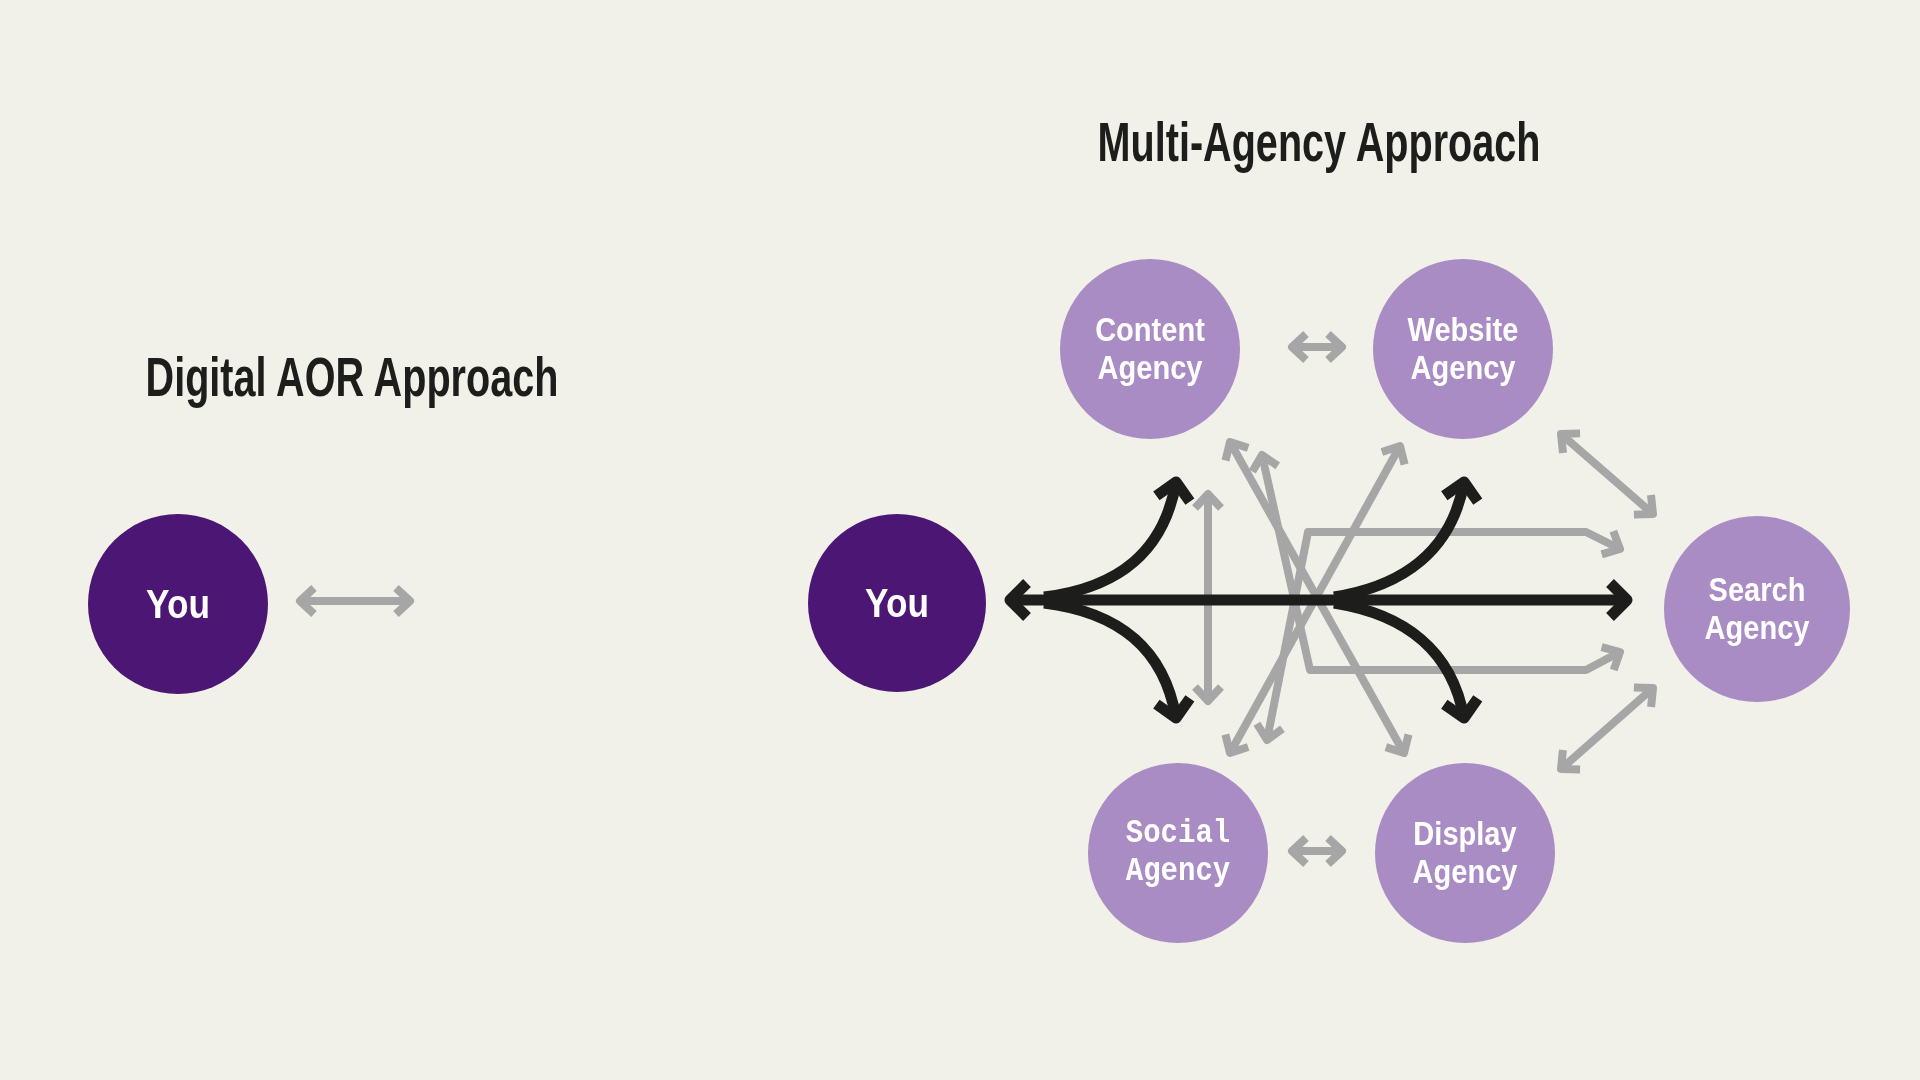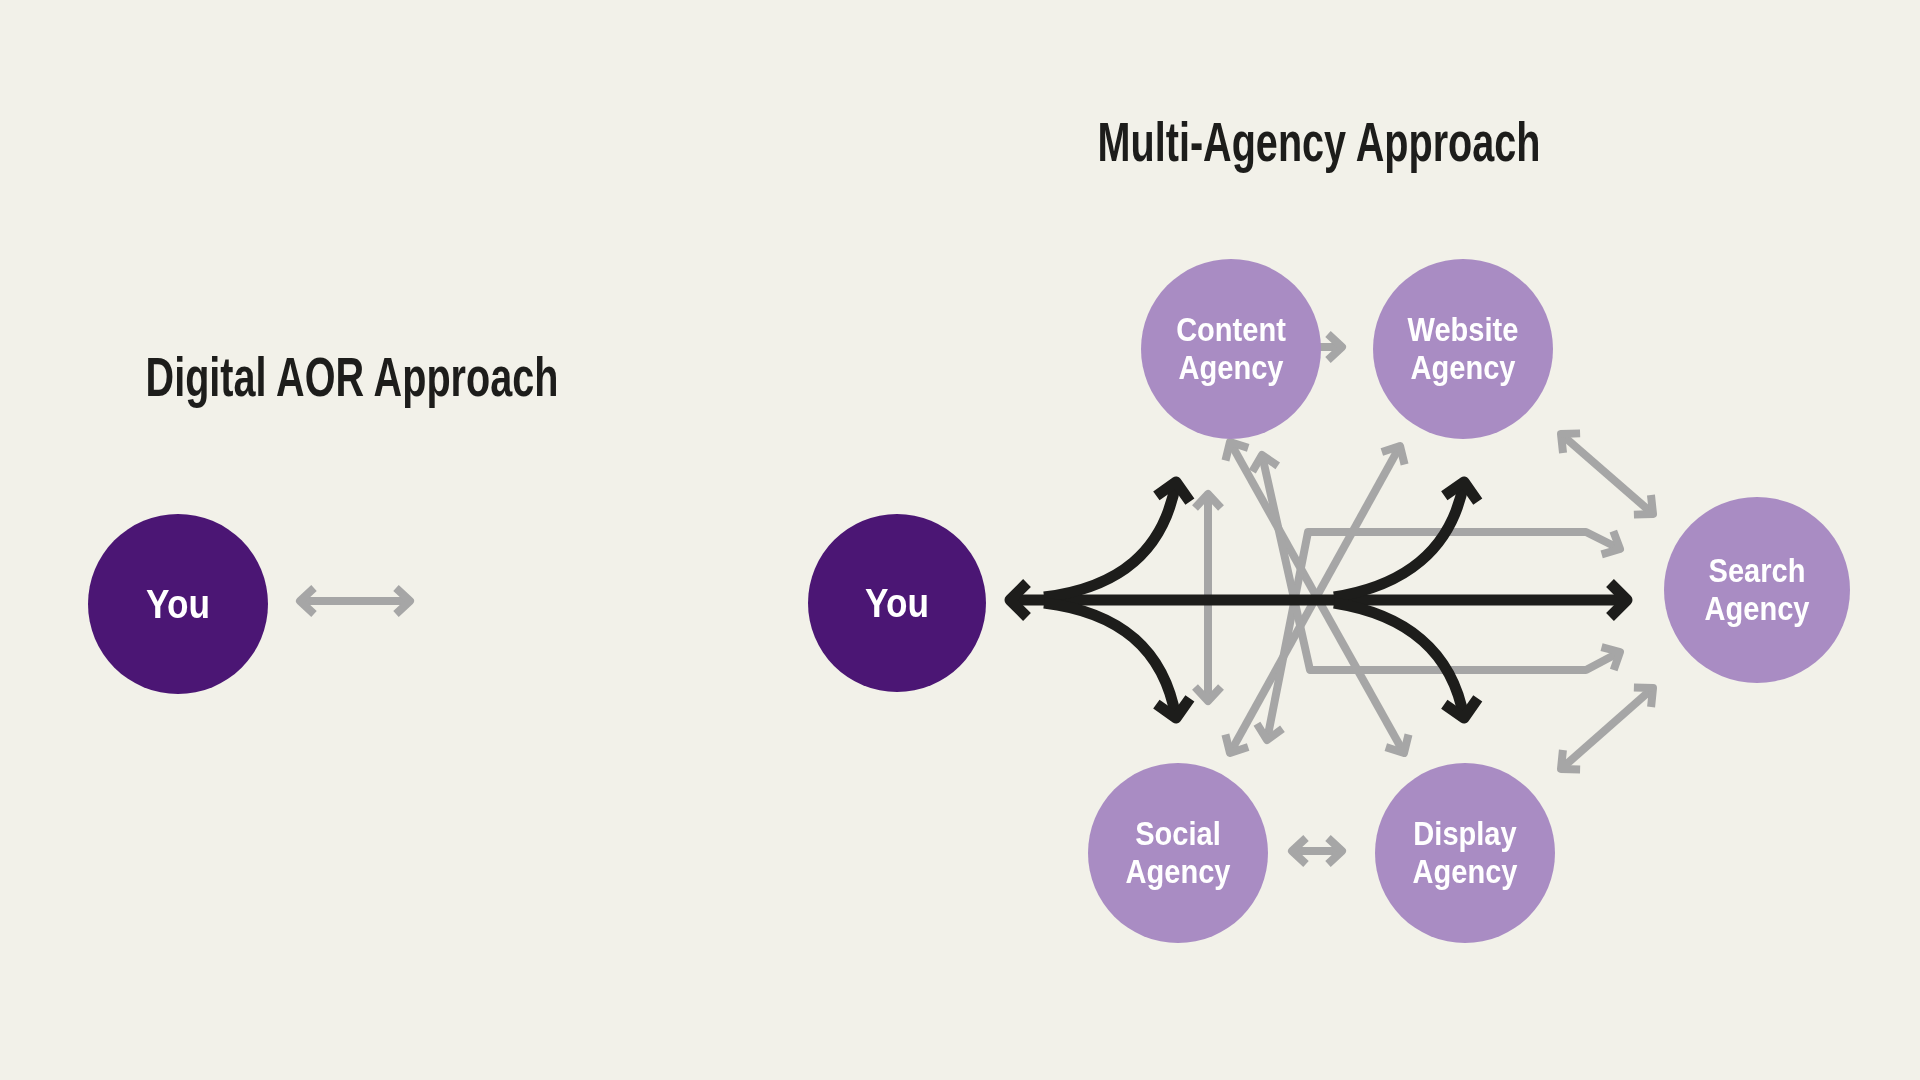--- a/index.html
+++ b/index.html
@@ -70,29 +70,29 @@
   <div class="title" style="left:352px;top:377px;">Digital AOR Approach</div>
   <div class="title" style="left:1319px;top:142px;">Multi-Agency Approach</div>
 
   <div class="node dark" style="left:88px;top:514px;width:180px;height:180px;">
     <span class="node-label big">You</span>
   </div>
 
   <div class="node dark" style="left:808px;top:514px;width:178px;height:178px;">
     <span class="node-label big">You</span>
   </div>
-  <div class="node light" style="left:1141px;top:259px;width:180px;height:180px;">
+  <div class="node light" style="left:1060px;top:259px;width:180px;height:180px;">
     <span class="node-label">Content Agency</span>
   </div>
   <div class="node light" style="left:1373px;top:259px;width:180px;height:180px;">
     <span class="node-label">Website Agency</span>
   </div>
-  <div class="node light" style="left:1664px;top:497px;width:186px;height:186px;">
+  <div class="node light" style="left:1664px;top:516px;width:186px;height:186px;">
     <span class="node-label">Search Agency</span>
   </div>
-  <div class="node light" style="left:1088px;top:763px;width:180px;height:180px;">
+  <div class="node light" style="left:1088px;top:763px;width:180px;height:180px;font-family:Liberation Mono, monospace;">
     <span class="node-label">Social Agency</span>
   </div>
   <div class="node light" style="left:1375px;top:763px;width:180px;height:180px;">
     <span class="node-label">Display Agency</span>
   </div>
 
 </div>
 
 </body></html>

